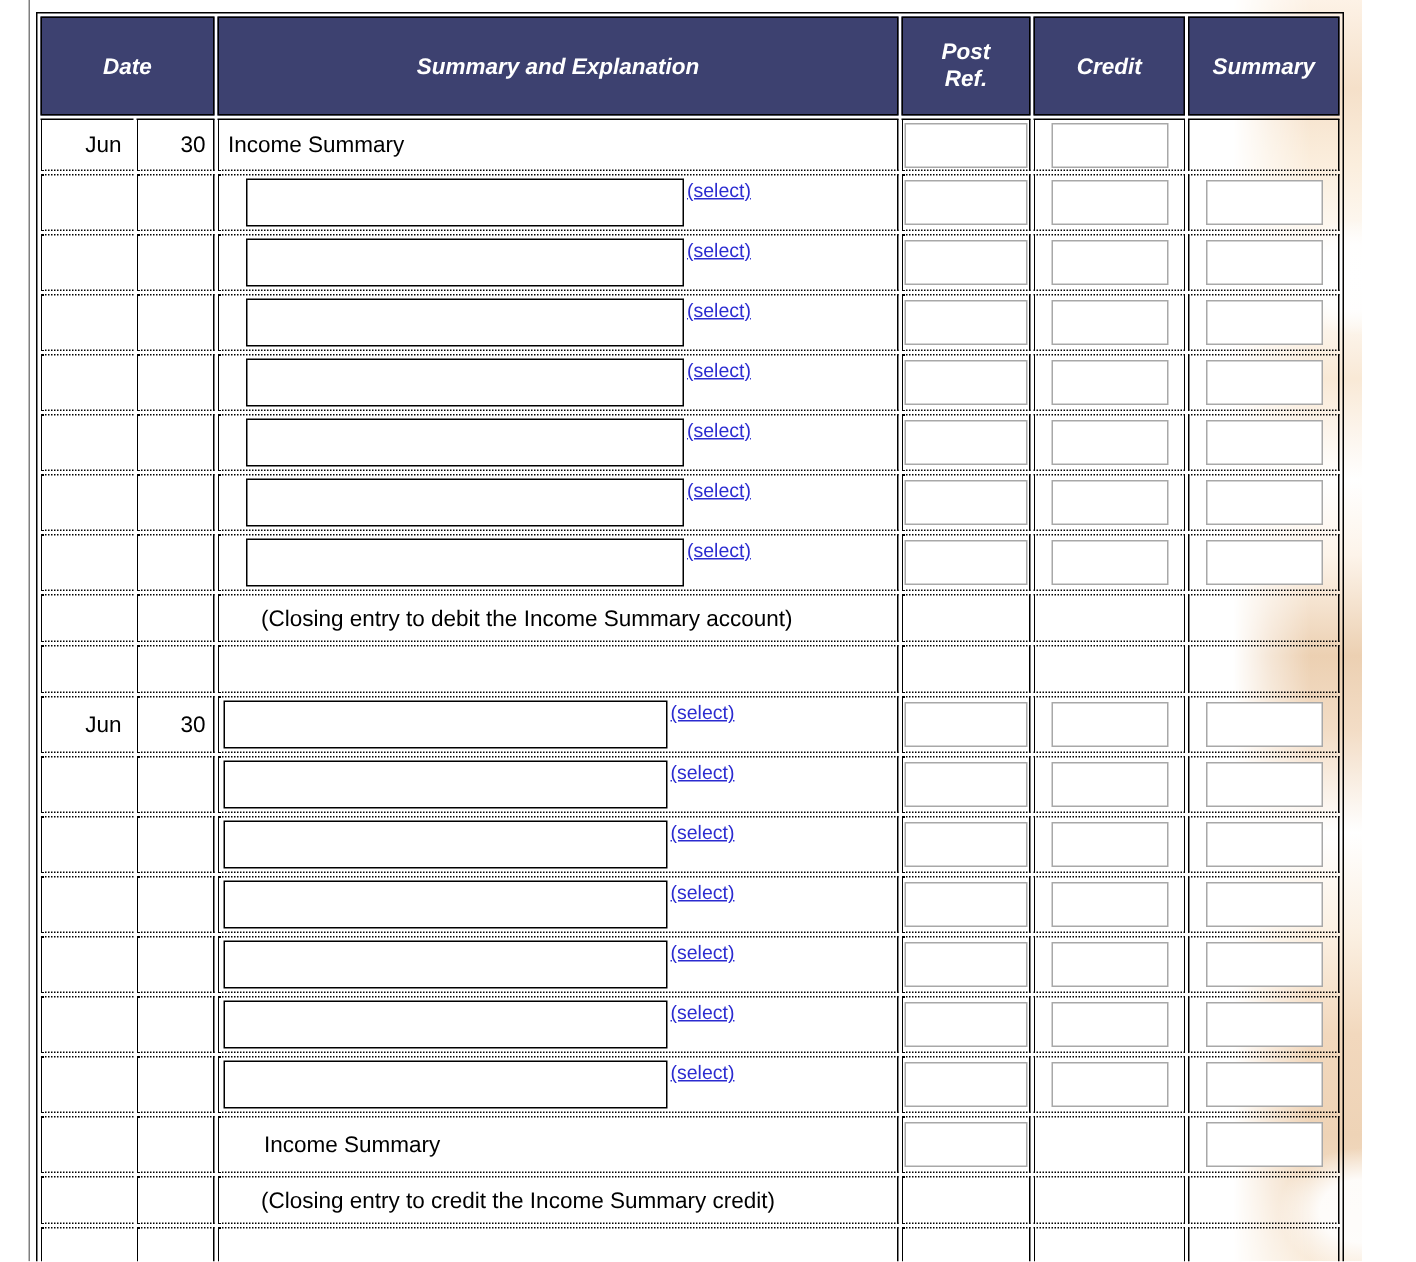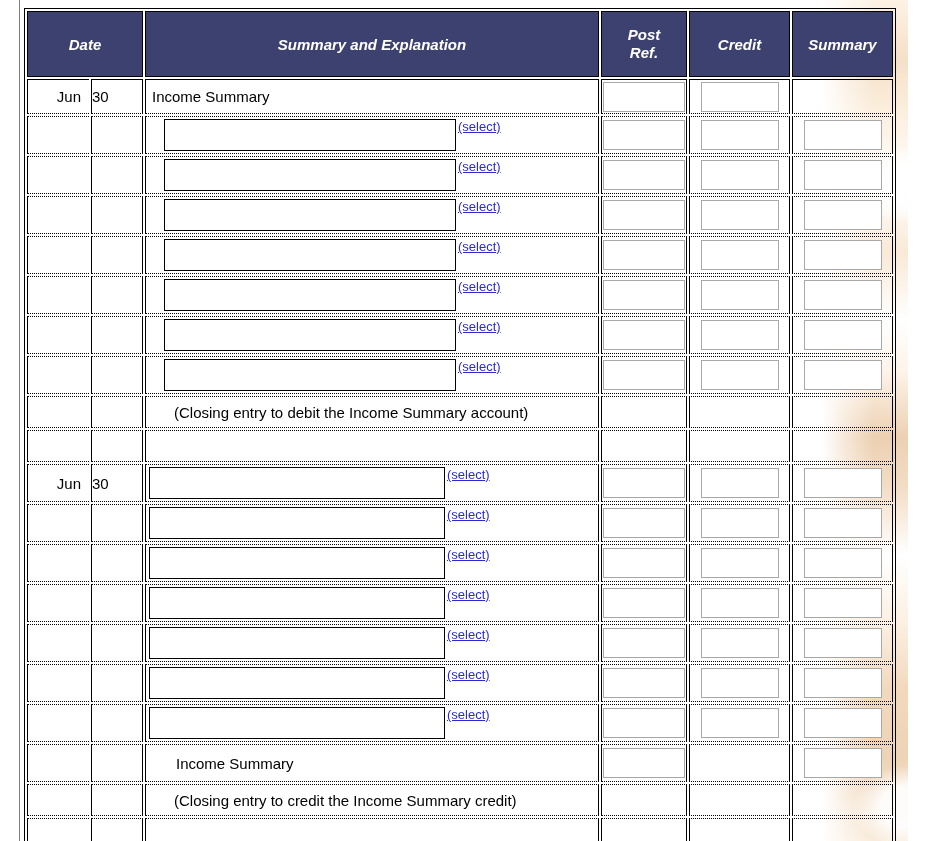--- a/index.html
+++ b/index.html
@@ -40,21 +40,21 @@
     text-align: center; vertical-align: middle; height: 56px; padding: 0;
   }
   .pr-head { max-width: 44px; margin: 14px auto; line-height: 18px; }
   td {
     padding: 0; background: transparent;
     border-left: 1px solid #000; border-right: 1px solid #000;
     border-top: 1px dotted #000; border-bottom: 1px dotted #000;
     vertical-align: middle; overflow: hidden; white-space: nowrap;
   }
   td.c-month { text-align: right; padding-right: 8px; border-right: none; }
-  td.c-day   { padding-right: 5px; }
+  td.c-day   { text-align: right; padding-right: 5px; }
   tr.first-row td { border-top: 1px solid #000; }
   tr.h-first td { height: 33px; }
   tr.h-std   td { height: 36px; }
   tr.h-txt   td { height: 30px; padding-left: 28px; }
   tr.h-gap   td { height: 30px; }
   tr.h-tail  td { height: 130px; }
   .acct-line { display: flex; align-items: flex-start; }
   input.acct-input {
     width: 286px; height: 30px; border: 1px solid #000; padding: 0 2px;
     background: #fff; font-family: "Liberation Sans", sans-serif; font-size: 15px;

